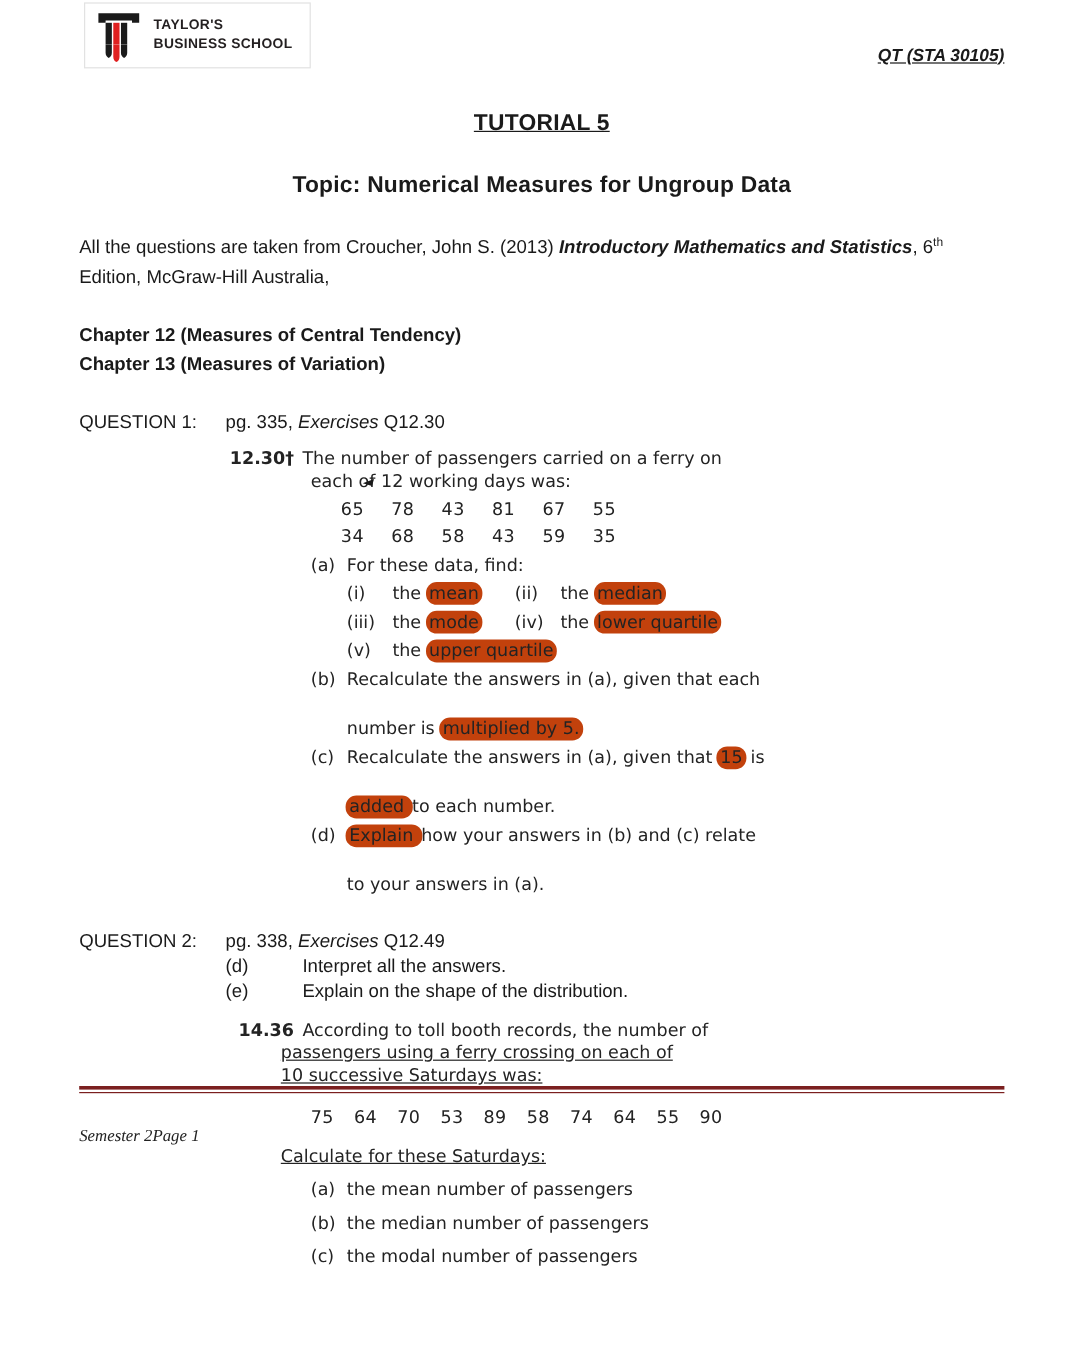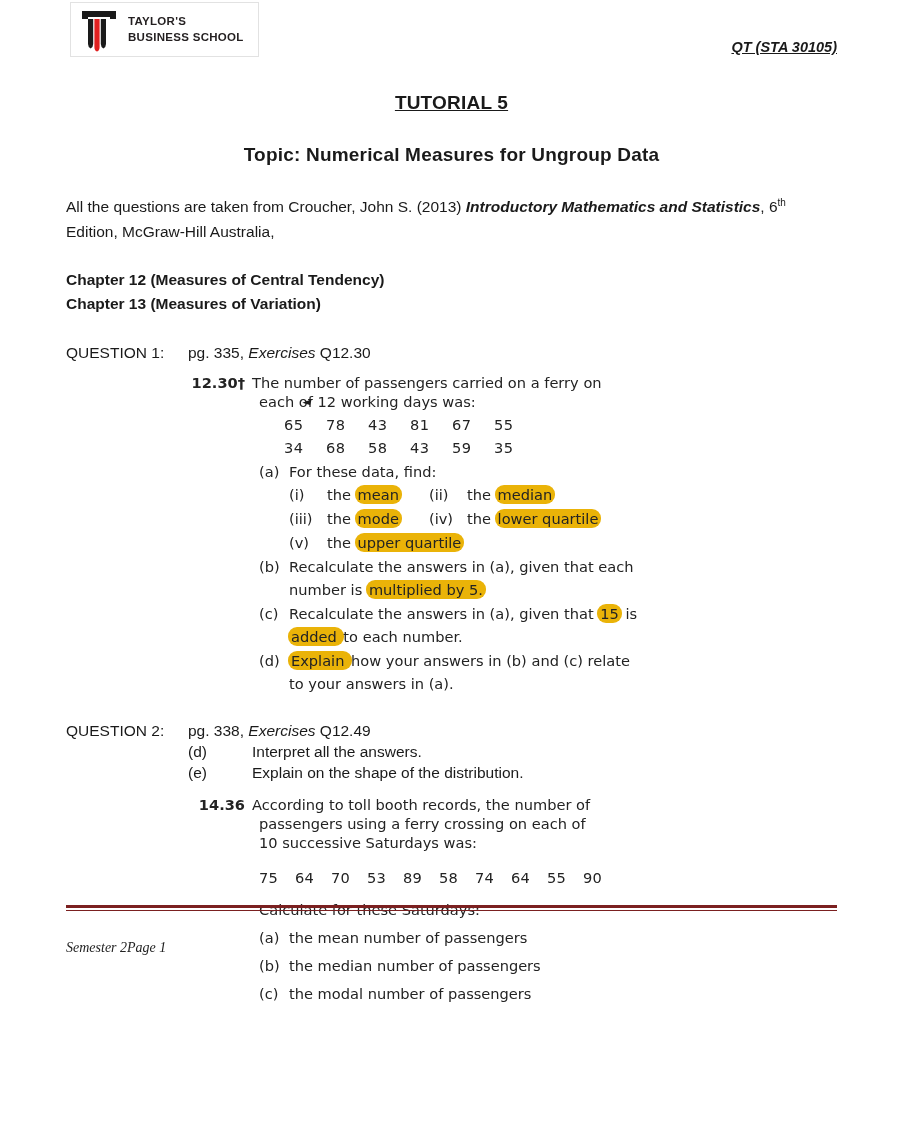--- a/index.html
+++ b/index.html
@@ -136,21 +136,21 @@
     padding-right: 7px;
     box-sizing: border-box;
     font-weight: bold;
   }
   .ex-body { flex: 1; }
 
   .excerpt-1 { margin-left: 124px; margin-top: 12px; }
   .excerpt-2 { margin-left: 124px; margin-top: 14px; }
 
   .ex-indent { margin-left: 69px; }
-  .ex-indent2 { margin-left: 69px; }
+  .ex-indent2 { margin-left: 44px; text-decoration: underline; }
 
   .data-row {
     margin-left: 94px;
     letter-spacing: 0.4px;
     margin-top: 4px;
   }
   .data-row span { display: inline-block; width: 42px; }
   .data-row-10 {
     margin-left: 69px;
     margin-top: 16px;
@@ -163,25 +163,25 @@
     margin-top: 5px;
     margin-left: 69px;
   }
   .item-tag { width: 30px; flex: none; }
   .item-text { flex: 1; }
 
   .roman-pair { display: flex; margin-top: 5px; margin-left: 99px; }
   .roman-cell { display: flex; }
   .roman-cell .rtag { width: 38px; flex: none; }
   .roman-gap { width: 28px; flex: none; }
-  .cont-b { margin-left: 99px; margin-top: 4px; }
+  .cont-b { margin-left: 99px; margin-top: 22px; }
 
   
   .hl {
-    background: #eab308;
+    background: #c2410c;
     border-radius: 9px;
     padding: 1px 3px;
     margin: 0 -1px;
   }
 
   
   .cursor-artifact {
     position: absolute;
     left: 303px;
     top: 398px;

